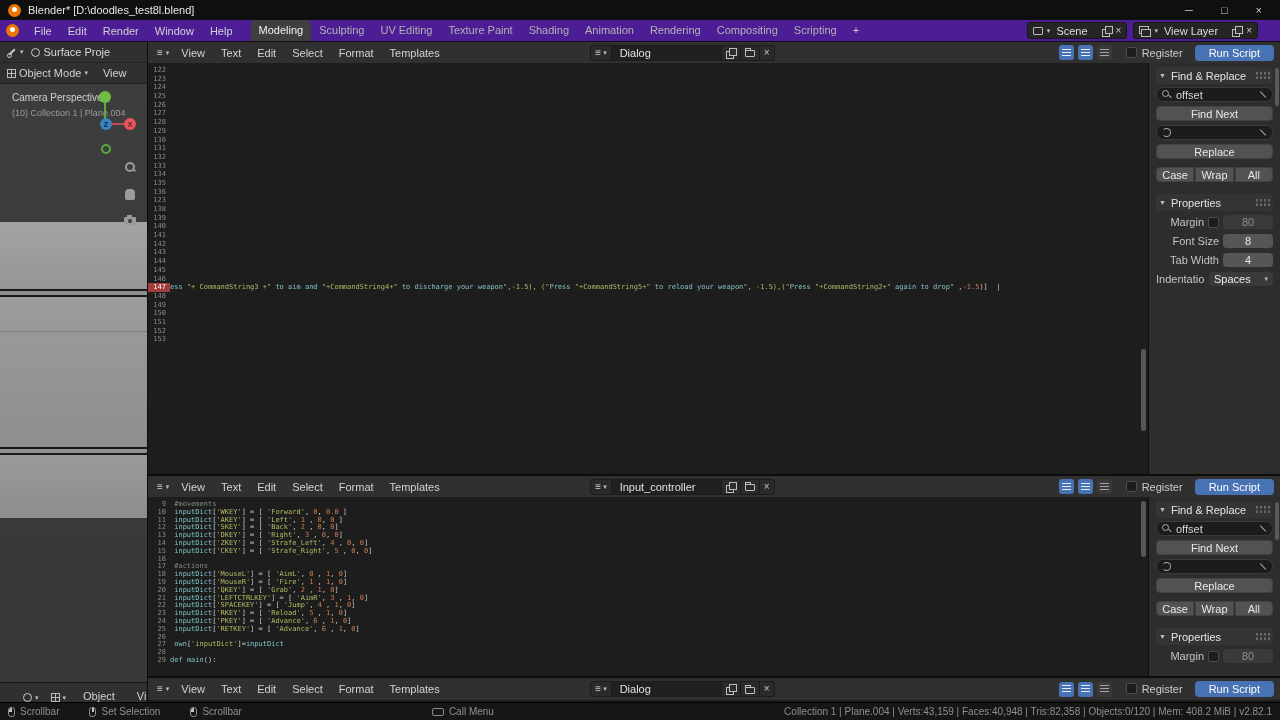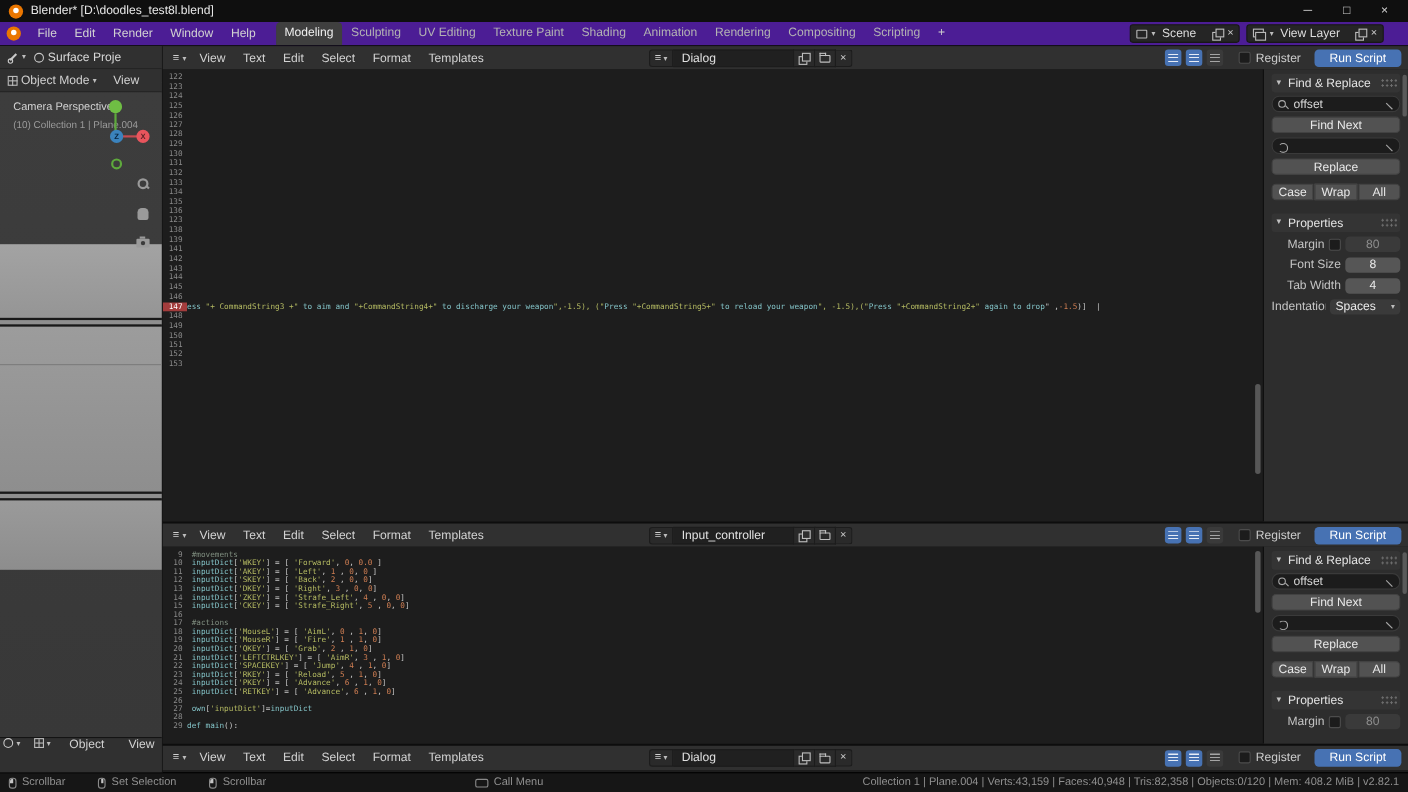--- a/index.html
+++ b/index.html
@@ -46,21 +46,21 @@
 .icon-tool::after{content:"";position:absolute;left:0;top:6px;width:3px;height:3px;border:1px solid #c9c9c9;border-radius:50%}
 .icon-texted{font-size:10px;color:#d0d0d0;line-height:1}
 .checkbox{width:11px;height:11px;border:1px solid #4c4c4c;background:#1c1c1c;border-radius:2px;flex:none;display:inline-block}
 
 .workspace{display:flex;height:660px}
 .left-col{width:148px;flex:none;display:flex;flex-direction:column;border-right:1px solid #0d0d0d;background:#3b3b3b}
 .tool-header,.vp-header{height:21px;background:#303030;border-bottom:1px solid #222;display:flex;align-items:center;gap:4px;padding:0 4px;white-space:nowrap;overflow:hidden;flex:none}
 .hbtn{display:flex;align-items:center;gap:3px;padding:0 3px;border-radius:3px;color:#d0d0d0;white-space:nowrap}
 .tool-label{color:#d8d8d8;white-space:nowrap}
 .vp-canvas{flex:1;position:relative;background:linear-gradient(#3d3d3d,#383838);overflow:hidden}
-.vp-footer{height:32px;background:#303030;border-top:1px solid #141414;display:flex;align-items:flex-start;gap:6px;padding:0 0;white-space:nowrap;overflow:hidden;flex:none}
+.vp-footer{height:20px;background:#303030;border-top:1px solid #141414;display:flex;align-items:flex-end;gap:6px;padding:0 20px;white-space:nowrap;overflow:hidden;flex:none}
 .vp-t1{position:absolute;left:12px;top:8px;font-size:10px;color:#d2d2d2;white-space:nowrap}
 .vp-t2{position:absolute;left:12px;top:24px;font-size:9px;color:#9b9b9b;white-space:nowrap}
 .ball{position:absolute;border-radius:50%;display:flex;align-items:center;justify-content:center;font-size:7px;font-weight:bold;color:rgba(0,0,0,.6)}
 .ball.y{left:99px;top:7px;width:12px;height:12px;background:#6fbe44}
 .ball.z{left:100px;top:34px;width:12px;height:12px;background:#3b83bd;color:#06233f}
 .ball.x{left:124px;top:34px;width:12px;height:12px;background:#e8555d}
 .ball.yh{left:101px;top:60px;width:10px;height:10px;background:transparent;border:2px solid #5ea93c}
 .axis-red{position:absolute;left:111px;top:39px;width:15px;height:2px;background:#c44a51}
 .axis-green{position:absolute;left:104px;top:19px;width:2px;height:16px;background:#5ea93c}
 .vp-nav{position:absolute;right:11px;top:78px;display:flex;flex-direction:column;gap:17px;align-items:center}
@@ -114,21 +114,21 @@
 .t-str{color:#b4ba62}.t-num{color:#cd7d52}.t-com{color:#7f8d7f}.t-id{color:#83c3c7}
 .vscroll{position:absolute;right:2px;width:5px;border-radius:3px;background:#575757}
 .ted-top .vscroll{top:286px;height:82px}
 .ted-bottom .vscroll{top:4px;height:56px}
 
 .sidebar{width:132px;flex:none;background:#2d2d2d;border-left:1px solid #0d0d0d;padding:4px 7px;overflow:hidden;position:relative}
 .panel-header{display:flex;align-items:center;gap:5px;height:17px;color:#e3e3e3;background:#343434;border-radius:3px;padding:0 3px;margin-bottom:2px}
 .tri{font-size:7px;color:#c0c0c0}
 .grip{margin-left:auto;width:15px;height:9px;background-image:radial-gradient(circle,#6e6e6e 1px,transparent 1.2px);background-size:4px 4.5px}
 .fr-panel{margin-bottom:12px}
-.field{height:15px;background:#1c1c1c;border:1px solid #3a3a3a;border-radius:7px;display:flex;align-items:flex-end;gap:4px;padding:0 5px;margin:3px 0;color:#d5d5d5}
+.field{height:15px;background:#1c1c1c;border:1px solid #3a3a3a;border-radius:7px;display:flex;align-items:center;gap:4px;padding:0 5px;margin:3px 0;color:#d5d5d5}
 .field-text{white-space:nowrap;overflow:hidden}
 .btn{height:15px;background:#525252;border:1px solid #424242;border-radius:4px;display:flex;align-items:center;justify-content:center;color:#e8e8e8;margin:4px 0}
 .seg{display:flex;gap:1px;margin:8px 0 2px}
 .seg .btn{flex:1;margin:0;border-radius:0}
 .seg .btn:first-child{border-radius:4px 0 0 4px}
 .seg .btn:last-child{border-radius:0 4px 4px 0}
 .prop-row{display:flex;align-items:center;height:18px;margin:1px 0;gap:4px}
 .prop-label{flex:1;text-align:right;color:#c4c4c4;white-space:nowrap;overflow:hidden}
 .prop-field{width:50px;flex:none;height:14px;background:#565656;border-radius:4px;display:flex;align-items:center;justify-content:center;color:#eaeaea}
 .prop-field.disabled{background:#3a3a3a;color:#8d8d8d}
@@ -375,20 +375,24 @@
                 </div>
                 <div class="code-row">
                   <span class="lnum">138</span>
                   <span class="lcode"></span>
                 </div>
                 <div class="code-row">
                   <span class="lnum">139</span>
                   <span class="lcode"></span>
                 </div>
                 <div class="code-row">
+                  <span class="lnum">140</span>
+                  <span class="lcode"></span>
+                </div>
+                <div class="code-row">
                   <span class="lnum">141</span>
                   <span class="lcode"></span>
                 </div>
                 <div class="code-row">
                   <span class="lnum">142</span>
                   <span class="lcode"></span>
                 </div>
                 <div class="code-row">
                   <span class="lnum">143</span>
                   <span class="lcode"></span>

